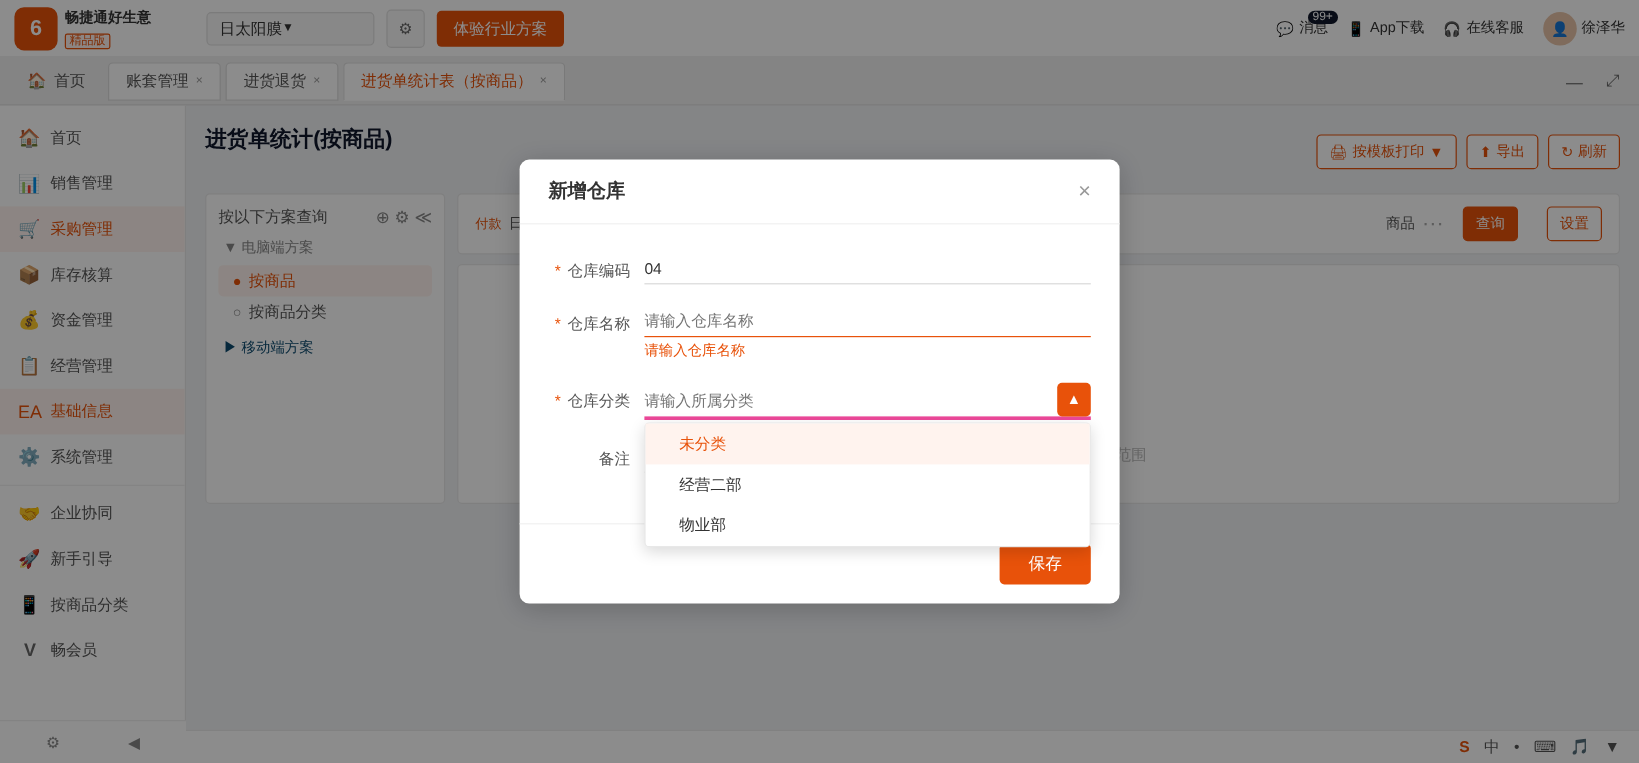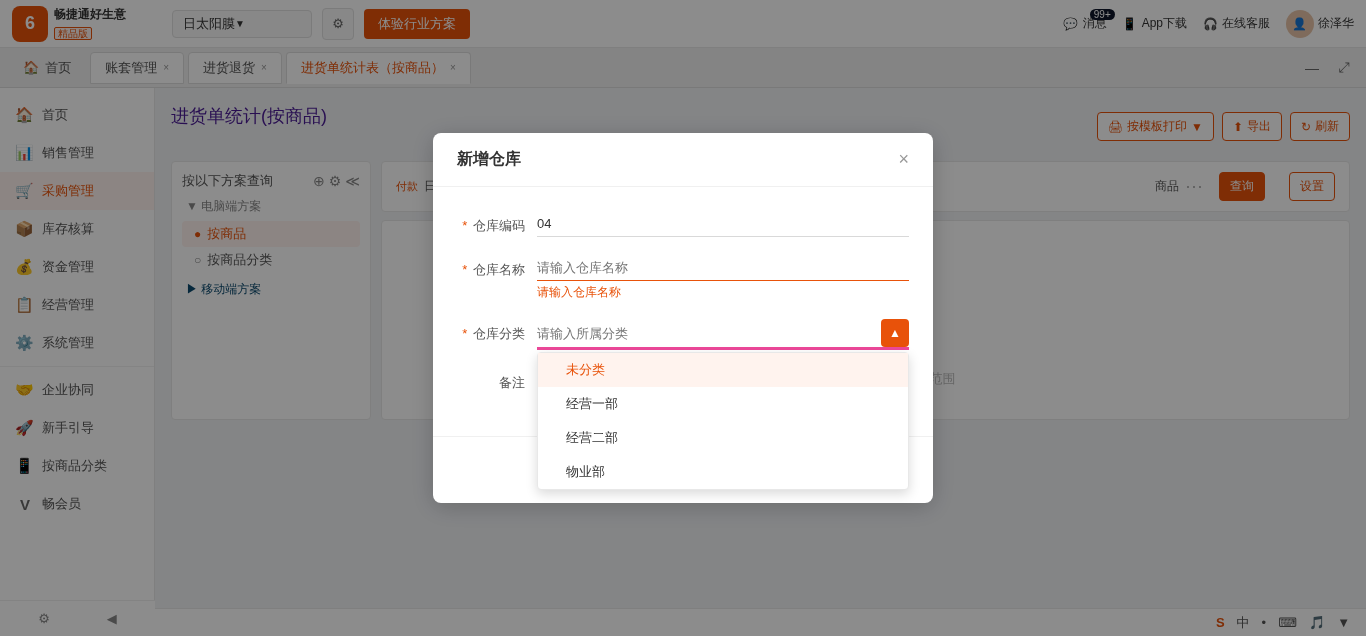--- a/index.html
+++ b/index.html
@@ -104,21 +104,21 @@
     .sidebar-item {
       display: flex; align-items: center; gap: 8px;
       padding: 10px 16px; cursor: pointer; color: #555; font-size: 13px;
     }
     .sidebar-item.active { background: #fff3ee; color: #e8520a; }
     .sidebar-icon { width: 18px; height: 18px; display: flex; align-items: center; justify-content: center; font-size: 15px; }
 
     
     .content { flex: 1; overflow: hidden; position: relative; background: #f0f2f5; }
     .content-inner { padding: 16px; }
-    .page-title { font-size: 18px; font-weight: normal; color: #4c1d95; margin-bottom: 21px; }
+    .page-title { font-size: 18px; font-weight: bold; color: #0f172a; margin-bottom: 21px; }
     .toolbar-btn {
       display: flex; align-items: center; gap: 4px;
       padding: 5px 10px; border: 1px solid #e8520a; border-radius: 4px;
       color: #e8520a; background: #fff; cursor: pointer; font-size: 12px;
     }
     .toolbar-btn.primary { background: #e8520a; color: #fff; }
     .filter-select {
       border: 1px solid #d9d9d9; border-radius: 4px; padding: 3px 8px;
       font-size: 12px; min-width: 120px; background: #fff;
     }
@@ -284,20 +284,24 @@
       <span>库存核算</span>
     </div>
     <div class="sidebar-item">
       <span class="sidebar-icon">💰</span>
       <span>资金管理</span>
     </div>
     <div class="sidebar-item">
       <span class="sidebar-icon">📋</span>
       <span>经营管理</span>
     </div>
+    <div class="sidebar-item" style="background:#fff3ee;">
+      <span class="sidebar-icon" style="color:#e8520a;">EA</span>
+      <span style="color:#e8520a;">基础信息</span>
+    </div>
     <div class="sidebar-item">
       <span class="sidebar-icon">⚙️</span>
       <span>系统管理</span>
     </div>
     <div class="sidebar-divider"></div>
     <div class="sidebar-item">
       <span class="sidebar-icon">🤝</span>
       <span>企业协同</span>
     </div>
     <div class="sidebar-item">
@@ -460,21 +464,20 @@
           <span>仓库分类</span>
         </div>
         <div class="form-field" style="position:relative;">
           <div class="category-input-wrap">
             <input class="category-input" type="text" placeholder="请输入所属分类" style="">
             <div class="category-toggle">▲</div>
           </div>
 
           <div class="dropdown-list">
             <div class="dropdown-item selected">未分类</div>
-            <div class="dropdown-item">经营一部</div>
             <div class="dropdown-item">经营二部</div>
             <div class="dropdown-item">物业部</div>
           </div>
         </div>
       </div>
 
       <div class="form-row">
         <div class="form-label">
           <span>备注</span>
         </div>

